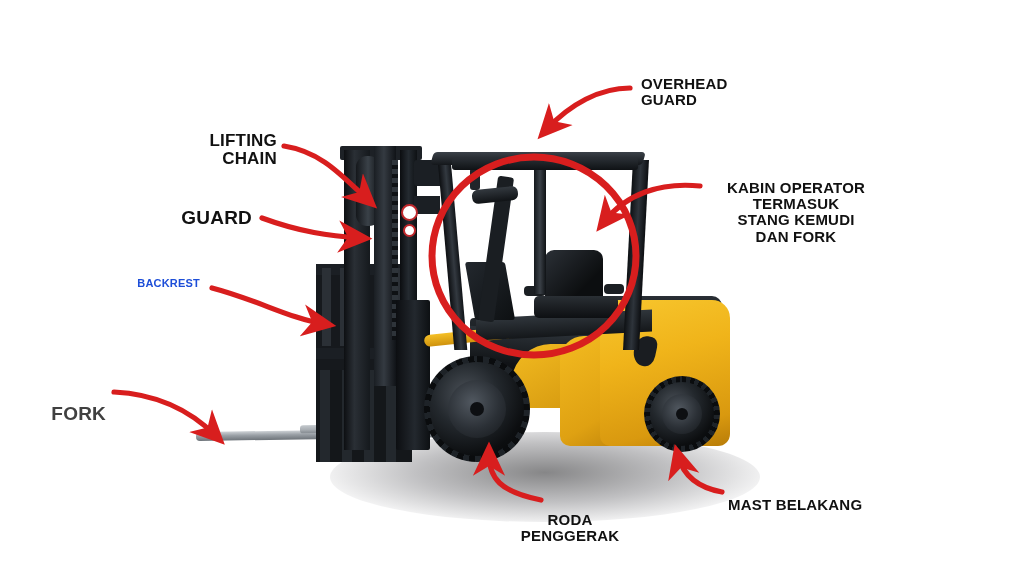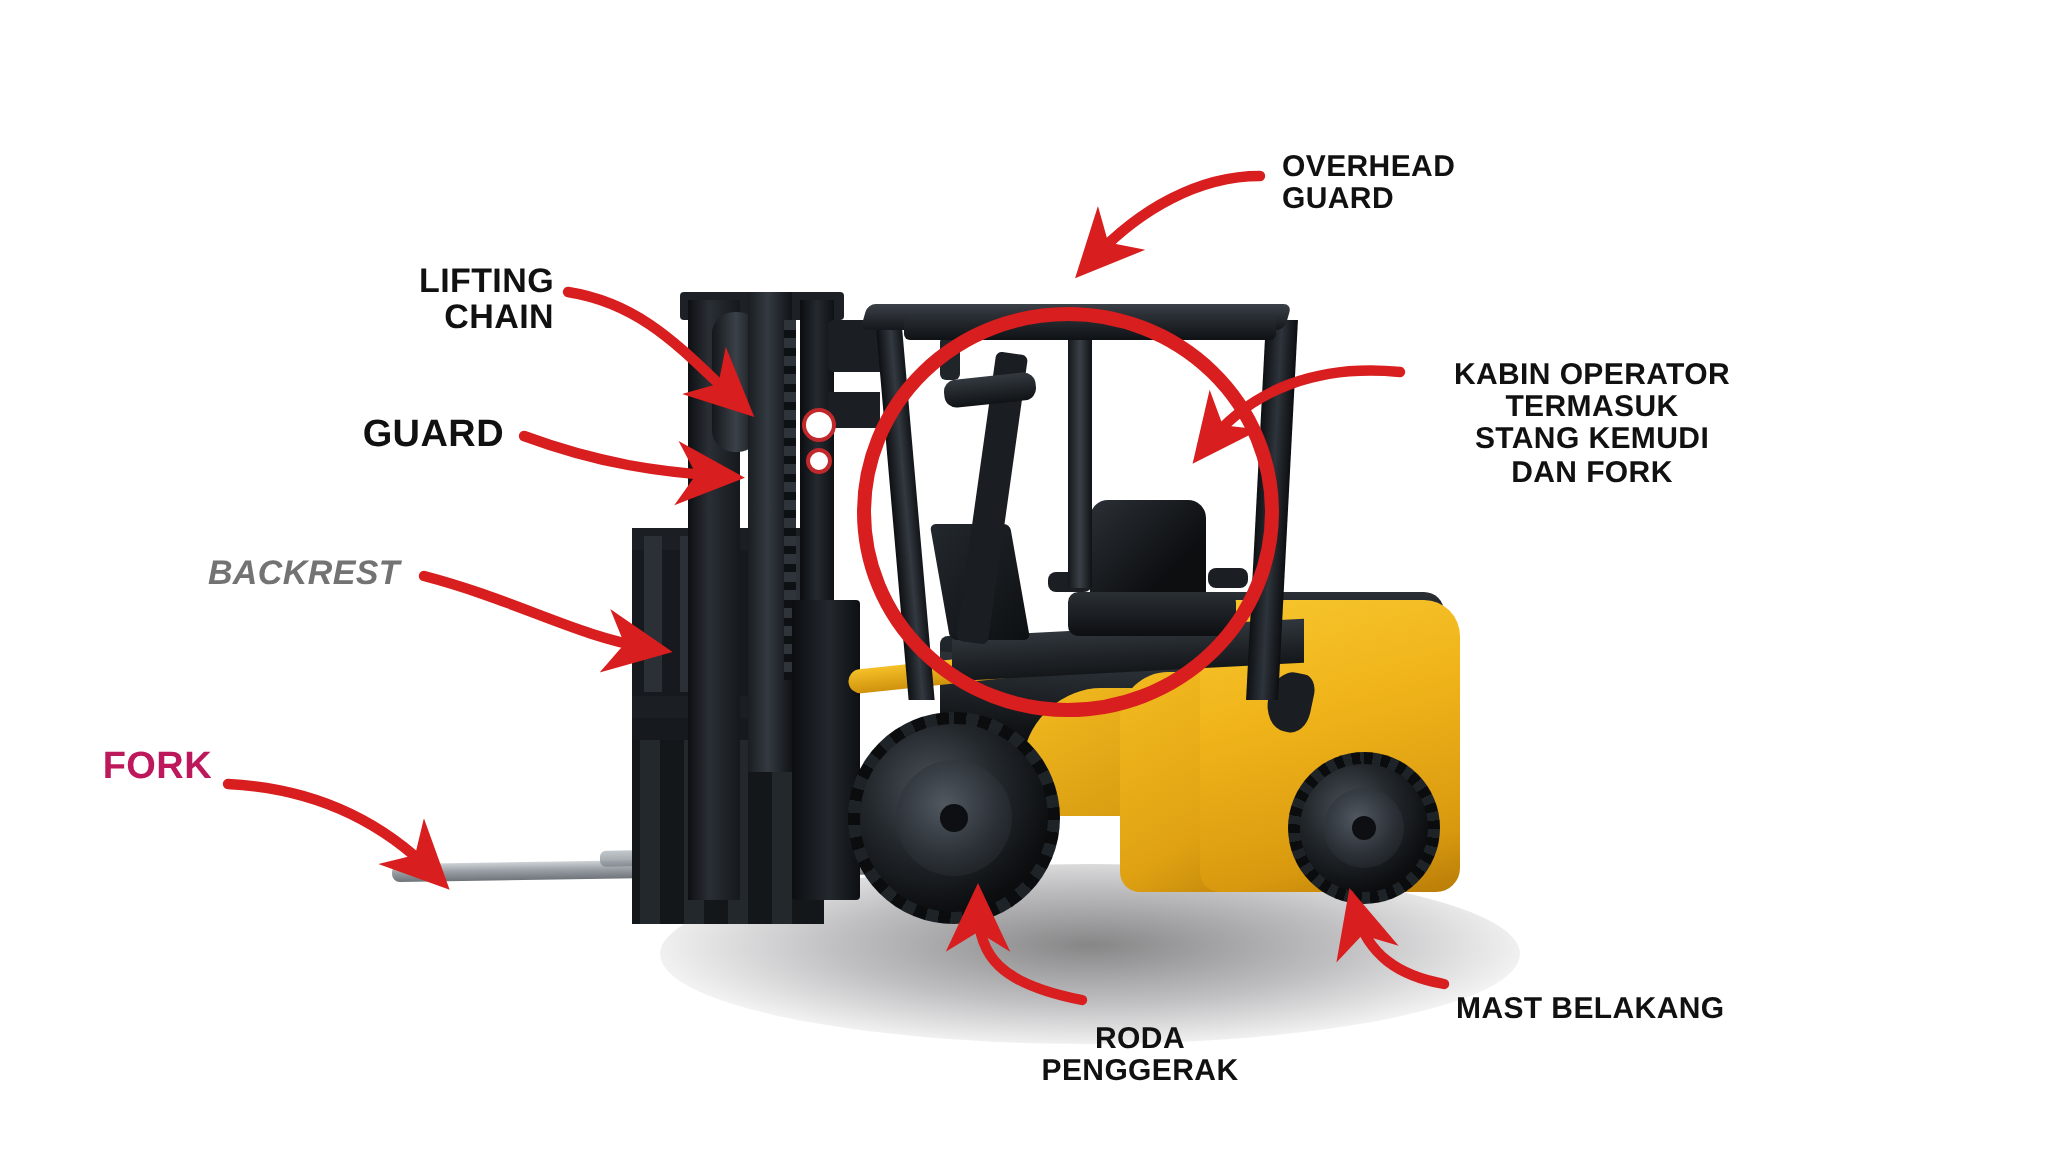--- a/index.html
+++ b/index.html
@@ -225,22 +225,22 @@
         <path d="M541,500 C500,492 489,478 489,454"></path>
         <path d="M722,492 C700,488 684,478 678,456"></path>
       </g>
     <ellipse id="hl-circle" fill="none" stroke="#d81e1e" cx="534" cy="256" rx="102" ry="99" stroke-width="7"></ellipse>
   </svg>
 
   <div id="label-group">
       <div class="lbl r" style="font-size: 17px; color: rgb(17, 17, 17); top: 132px; left: 0px; width: 277px;">LIFTING
 CHAIN</div>
       <div class="lbl r" style="font-size: 19px; color: rgb(17, 17, 17); top: 208px; left: 0px; width: 252px;">GUARD</div>
-      <div class="lbl r" style="font-size: 17px; color: #737373; top: 278px; left: 0px; width: 200px; font-style: italic;">BACKREST</div>
-      <div class="lbl r" style="font-size: 19px; color: #be185d; top: 374px; left: 0px; width: 106px;">FORK</div>
+      <div class="lbl r" style="font-size: 11px; color: #1d4ed8; top: 278px; left: 0px; width: 200px;">BACKREST</div>
+      <div class="lbl r" style="font-size: 19px; color: #404040; top: 404px; left: 0px; width: 106px;">FORK</div>
       <div class="lbl l" style="font-size: 15px; color: rgb(17, 17, 17); top: 76px; left: 641px;">OVERHEAD
 GUARD</div>
       <div class="lbl c" style="font-size: 15px; color: rgb(17, 17, 17); top: 180px; left: 636px; width: 320px;">KABIN OPERATOR
 TERMASUK
 STANG KEMUDI
 DAN FORK</div>
       <div class="lbl c" style="font-size: 15px; color: rgb(17, 17, 17); top: 512px; left: 410px; width: 320px;">RODA
 PENGGERAK</div>
       <div class="lbl l" style="font-size: 15px; color: rgb(17, 17, 17); top: 497px; left: 728px;">MAST BELAKANG</div>
     </div>

